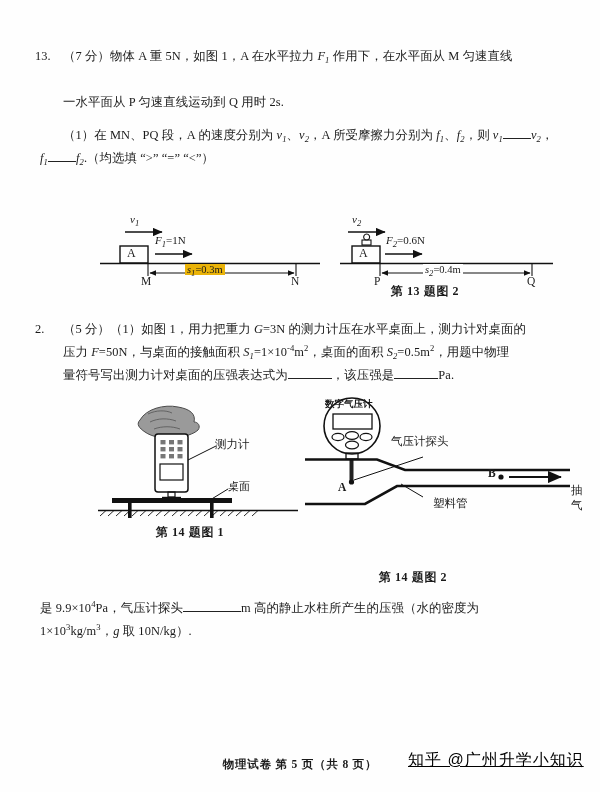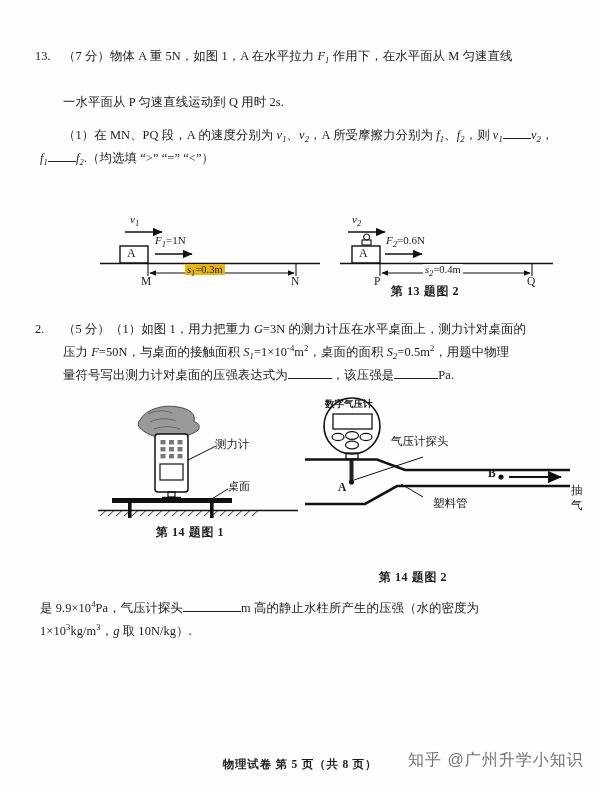--- a/index.html
+++ b/index.html
@@ -80,25 +80,26 @@
     left: 0;
     width: 600px;
     text-align: center;
     font-size: 11.5px;
     font-weight: bold;
     letter-spacing: 0.8px;
   }
   .watermark {
     position: absolute;
     font-size: 16px;
-    color: #737373;
+    color: #000000;
     font-family: "Liberation Sans", sans-serif;
     letter-spacing: 1px;
     white-space: nowrap;
     user-select: none;
+    text-decoration: underline;
   }
 </style>
 </head>
 <body>
 
 <div class="page">
 
   <div class="qnum" style="left:35px; top:45px; width:28px;">
     <span>13.</span>
   </div>

